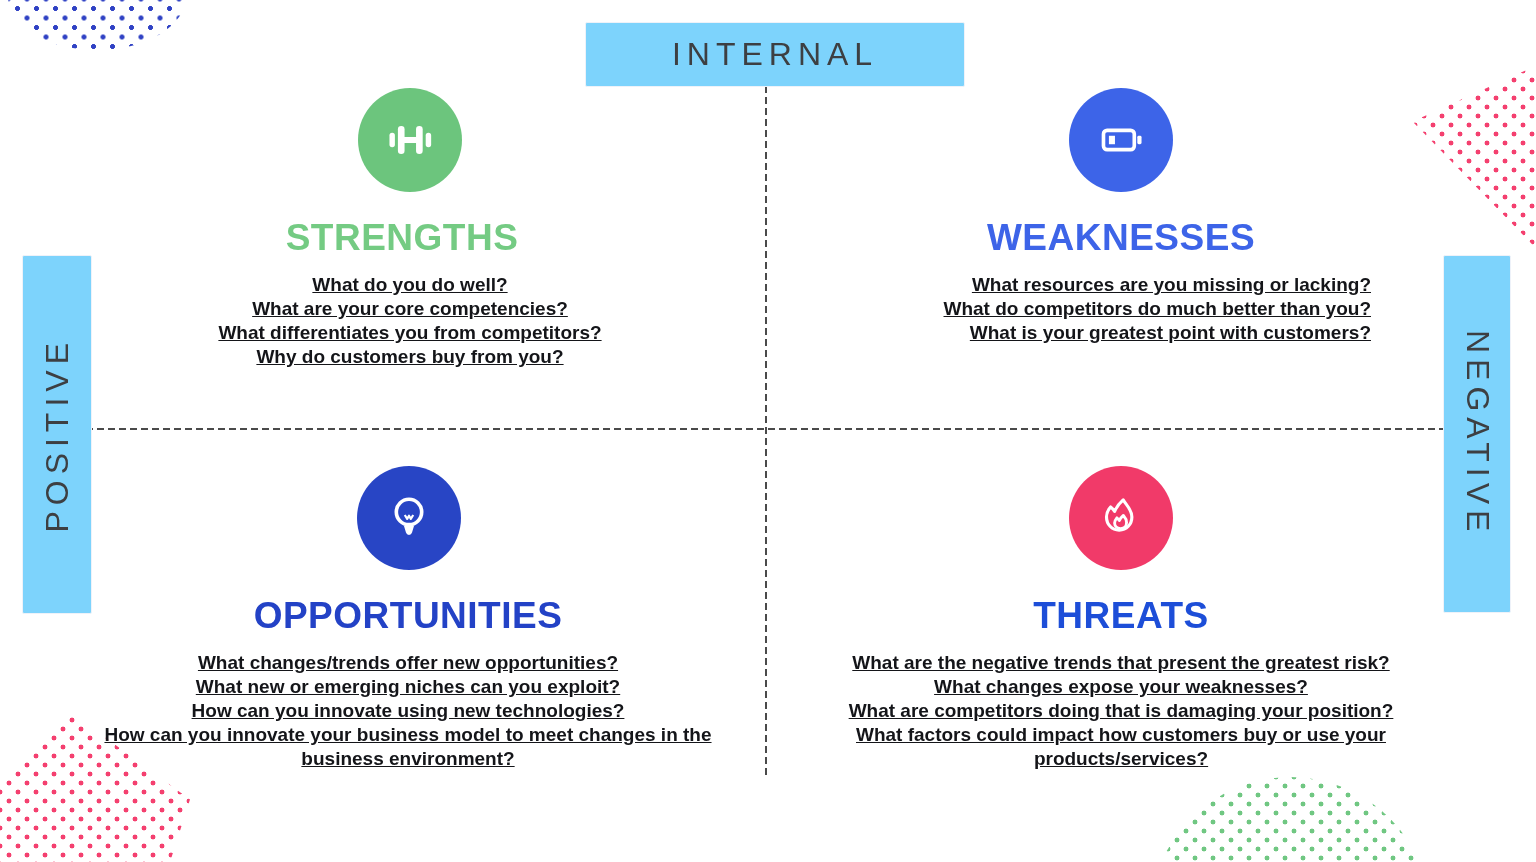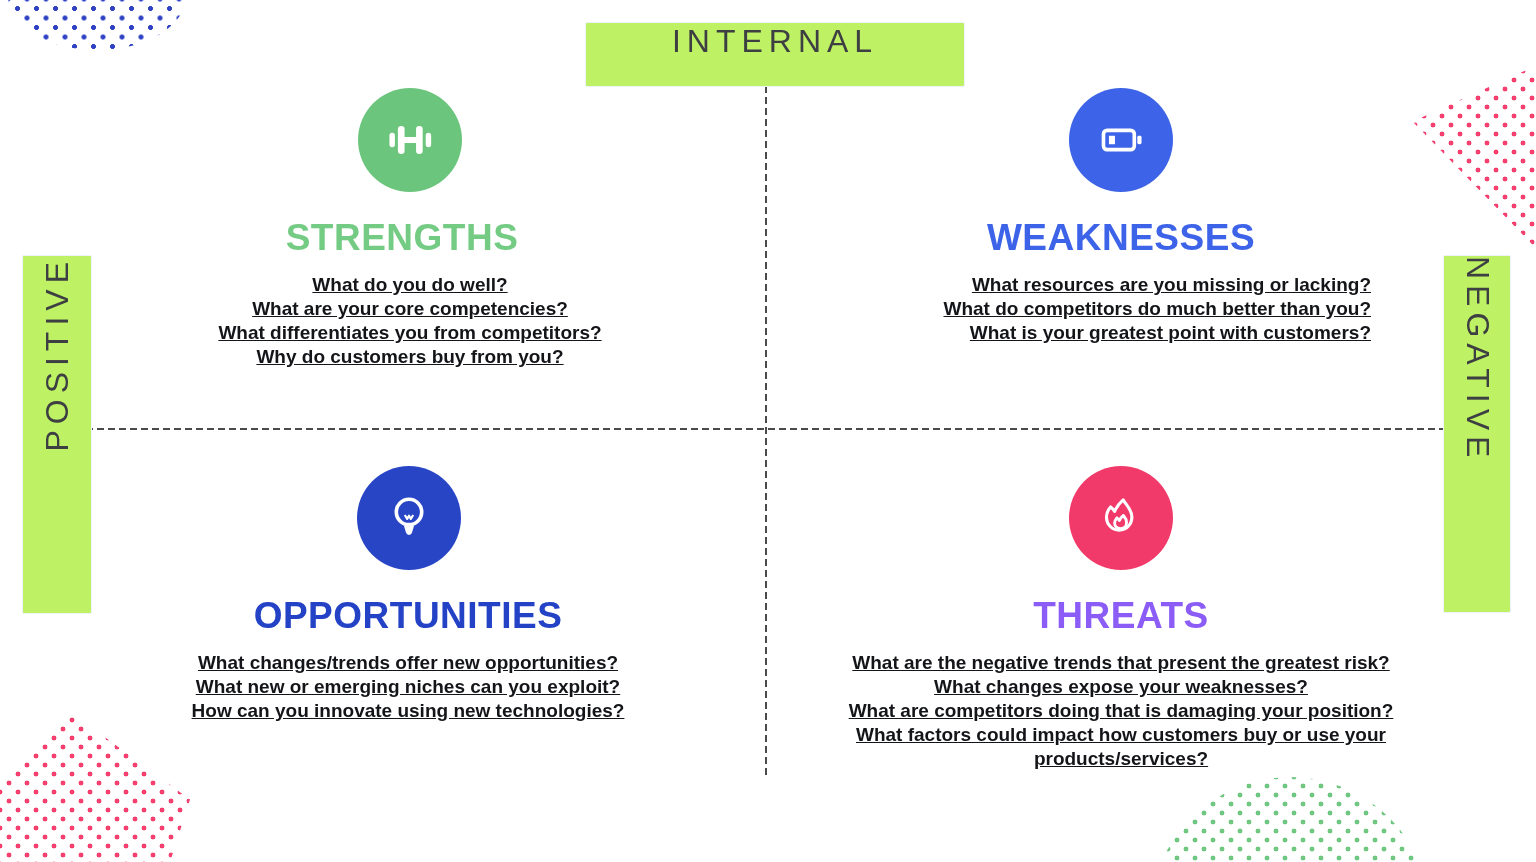--- a/index.html
+++ b/index.html
@@ -7,43 +7,43 @@
     position:relative;width:1536px;height:862px;overflow:hidden;background:#ffffff;
     font-family:"Liberation Sans",sans-serif;
   }
   
   .axis-line{position:absolute;z-index:1;}
   .axis-h{left:86px;top:428px;width:1361px;height:2px;
     background:repeating-linear-gradient(to right,#4a4a4a 0 7px,transparent 7px 11px);}
   .axis-v{left:765px;top:86px;width:2px;height:691px;
     background:repeating-linear-gradient(to bottom,#4a4a4a 0 7px,transparent 7px 11px);}
   
-  .axis-box{position:absolute;z-index:2;background:#bef264;border:1px solid #eef2f9;border-radius:2px;
-    display:flex;align-items:flex-start;justify-content:center;color:#3d3f42;
+  .axis-box{position:absolute;z-index:2;background:#7dd3fc;border:1px solid #eef2f9;border-radius:2px;
+    display:flex;align-items:center;justify-content:center;color:#3d3f42;
     font-size:32px;font-weight:400;letter-spacing:6px;}
   .axis-top{left:585px;top:22px;width:378px;height:63px;}
   .axis-bottom{left:587px;top:779px;width:377px;height:61px;}
   .axis-left{left:22px;top:255px;width:68px;height:357px;}
   .axis-right{left:1443px;top:255px;width:66px;height:356px;}
   .vert-up{writing-mode:vertical-rl;transform:rotate(180deg);}
   .vert-down{writing-mode:vertical-rl;}
   
   .icon-circle{position:absolute;z-index:3;width:104px;height:104px;border-radius:50%;
     display:flex;align-items:center;justify-content:center;}
   .icon-circle svg{width:58px;height:58px;display:block;}
   .c-strengths{background:#6cc57d;}
   .c-weaknesses{background:#3d64e8;}
   .c-opportunities{background:#2845c5;}
   .c-threats{background:#f13a69;}
   .q-title{position:absolute;z-index:3;height:46px;line-height:46px;text-align:center;
     font-size:37px;font-weight:700;letter-spacing:0.5px;}
   .t-strengths{color:#74cb83;left:152px;top:215px;width:500px;}
   .t-weaknesses{color:#3d64e8;left:871px;top:215px;width:500px;}
   .t-opportunities{color:#2342c6;left:158px;top:593px;width:500px;text-align:center;}
-  .t-threats{color:#8b5cf6;left:871px;top:593px;width:500px;}
+  .t-threats{color:#1d4ed8;left:871px;top:593px;width:500px;}
   .q-block{position:absolute;z-index:3;text-align:center;color:#141519;
     font-size:19px;font-weight:600;line-height:24px;text-decoration:underline;}
   .b-strengths{left:170px;top:273px;width:480px;}
   .b-weaknesses{left:871px;top:273px;width:500px;text-align:right;}
   .b-opportunities{left:78px;top:651px;width:660px;}
   .b-threats{left:821px;top:651px;width:600px;}
   
   .dots{position:absolute;z-index:0;}
   .dots-blue{background-image:
     radial-gradient(#3042c4 2.2px,transparent 2.7px),
@@ -125,20 +125,21 @@
       <circle cx="24" cy="19" r="10.5" fill="none" stroke="#ffffff" stroke-width="3"></circle>
       <path d="M20.5 21.5 l2 3.2 1.5-2.6 1.5 2.6 2-3.2" fill="none" stroke="#ffffff" stroke-width="1.8" stroke-linejoin="round"></path>
       <path d="M19.8 30.5 h8.4 l-1.7 5.6 a2.6 2.6 0 0 1 -5 0 Z" fill="#ffffff"></path>
     </svg>
   </div>
   <div class="q-title t-opportunities">OPPORTUNITIES</div>
   <div class="q-block b-opportunities">
     <div>What changes/trends offer new opportunities?</div>
     <div>What new or emerging niches can you exploit?</div>
     <div>How can you innovate using new technologies?</div>
+    <div>How can you innovate your business model to meet changes in the business environment?</div>
   </div>
 
   <div class="icon-circle c-threats" style="left:1069px;top:466px;">
     <svg viewBox="0 0 48 48">
       <path d="M25.8 9 c2.7 4.4 7.2 8.1 7.2 14.1 0 6 -4.4 10.9 -10.5 10.9 S12 29.1 12 23.1 c0 -3.2 1.4 -6 3.4 -8.2 1.3 1 2.4 2.2 3.3 3.6 1.6 -3.8 4.1 -6.9 7.1 -9.5 Z" fill="none" stroke="#ffffff" stroke-width="2.6" stroke-linejoin="round" stroke-linecap="round"></path>
       <path d="M28.6 27.8 c0 2.8 -2.1 5 -4.9 5 s-5 -2 -5 -4.6 c0 -1.6 .8 -3 1.9 -4.3 .8 .6 1.5 1.4 2 2.2 .8 -1.6 2 -3 3.4 -4.2 1.5 1.7 2.6 3.6 2.6 5.9 Z" fill="none" stroke="#ffffff" stroke-width="2.4" stroke-linejoin="round" stroke-linecap="round"></path>
     </svg>
   </div>
   <div class="q-title t-threats">THREATS</div>
   <div class="q-block b-threats">

